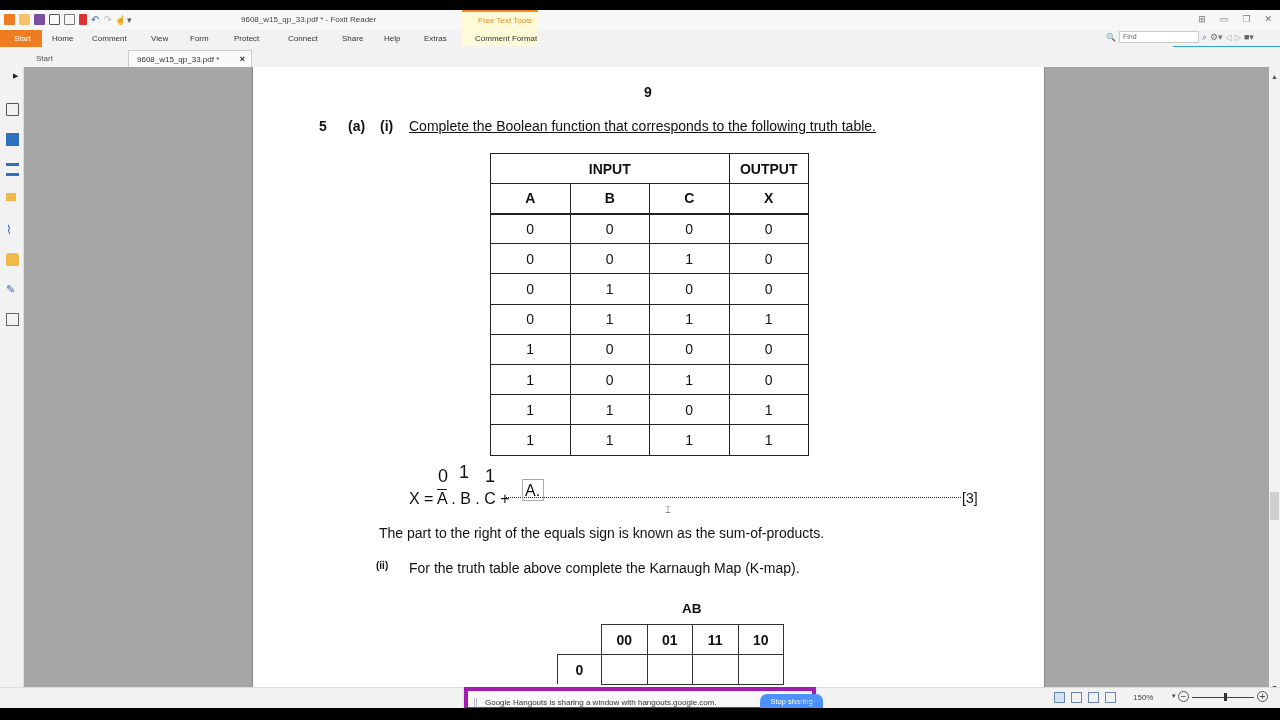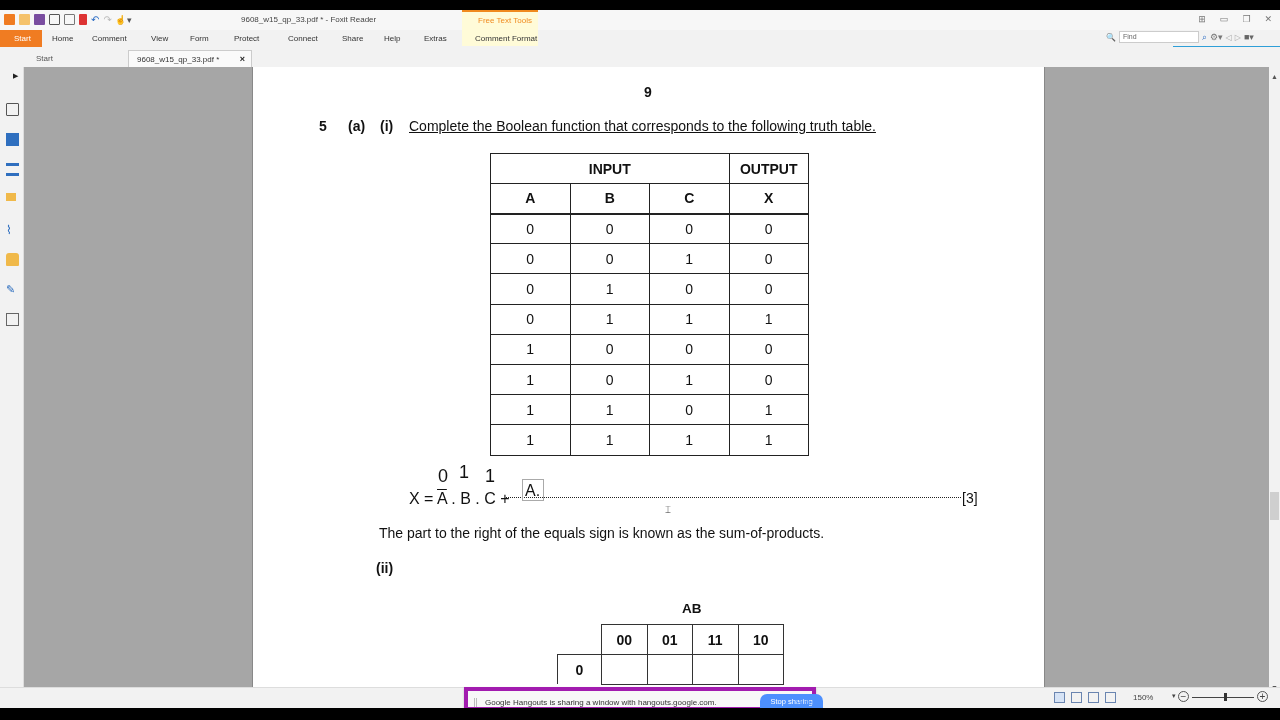--- a/index.html
+++ b/index.html
@@ -51,21 +51,21 @@
   table.tt tr.h td { font-weight: bold; height: 30px; }
   table.tt tr.h2 td { border-bottom: 2px solid #222; }
 
   .ann { position: absolute; font-size: 18px; color: #111; }
   .eq { left: 156px; top: 423px; font-size: 16px; }
   .eq .abar { text-decoration: overline; }
   .answer-box { position: absolute; left: 269px; top: 412px; width: 22px; height: 22px; border: 1px solid #aaa; font-size: 16px; padding: 2px 0 0 2px; color: #111; }
   .dots { position: absolute; left: 253px; top: 430px; width: 455px; border-bottom: 1.5px dotted #222; }
   .marks { left: 709px; top: 423px; font-size: 14px; }
   .sop { left: 126px; top: 458px; font-size: 14px; }
-  .q-ii { left: 123px; top: 493px; font-size: 14px; font-weight: bold; }
+  .q-ii { left: 123px; top: 493px; font-size: 10px; font-weight: bold; }
   .q-ii-text { left: 156px; top: 493px; font-size: 14px; }
   .ab-label { left: 429px; top: 534px; font-size: 13.5px; font-weight: bold; }
   table.km { position: absolute; left: 348px; top: 557px; border-collapse: collapse; }
   table.km td { border: 1px solid #333; width: 45.5px; height: 30px; text-align: center; font-size: 14px; font-weight: bold; color: #111; }
   .km-row0 { position: absolute; left: 304px; top: 587px; width: 45px; height: 30px; border: 1px solid #333; border-bottom: none; text-align: center; font-size: 14px; font-weight: bold; padding-top: 7px; }
   .cursor { position: absolute; left: 412px; top: 437px; font-size: 10px; color: #333; }
 
   
   .statusbar { position: absolute; left: 0; top: 677px; width: 1280px; height: 21px; background: #f2f2f2; border-top: 1px solid #ddd; }
   .sb-views { position: absolute; left: 1054px; top: 4px; display: flex; gap: 6px; }
@@ -245,20 +245,21 @@
       <div class="pc eq">
         <span>X = </span><span class="abar">A</span><span> . B . C + </span>
       </div>
       <div class="dots"></div>
       <div class="answer-box">A.</div>
       <div class="pc marks">[3]</div>
       <span class="cursor">⌶</span>
 
       <div class="pc sop">The part to the right of the equals sign is known as the sum-of-products.</div>
       <div class="pc q-ii">(ii)</div>
+      <div class="pc q-ii-text">For the truth table above complete the Karnaugh Map (K-map).</div>
 
       <div class="pc ab-label">AB</div>
       <table class="km">
         <tbody>
             <tr>
           <td>00</td>
           <td>01</td>
           <td>11</td>
           <td>10</td>
         </tr>

